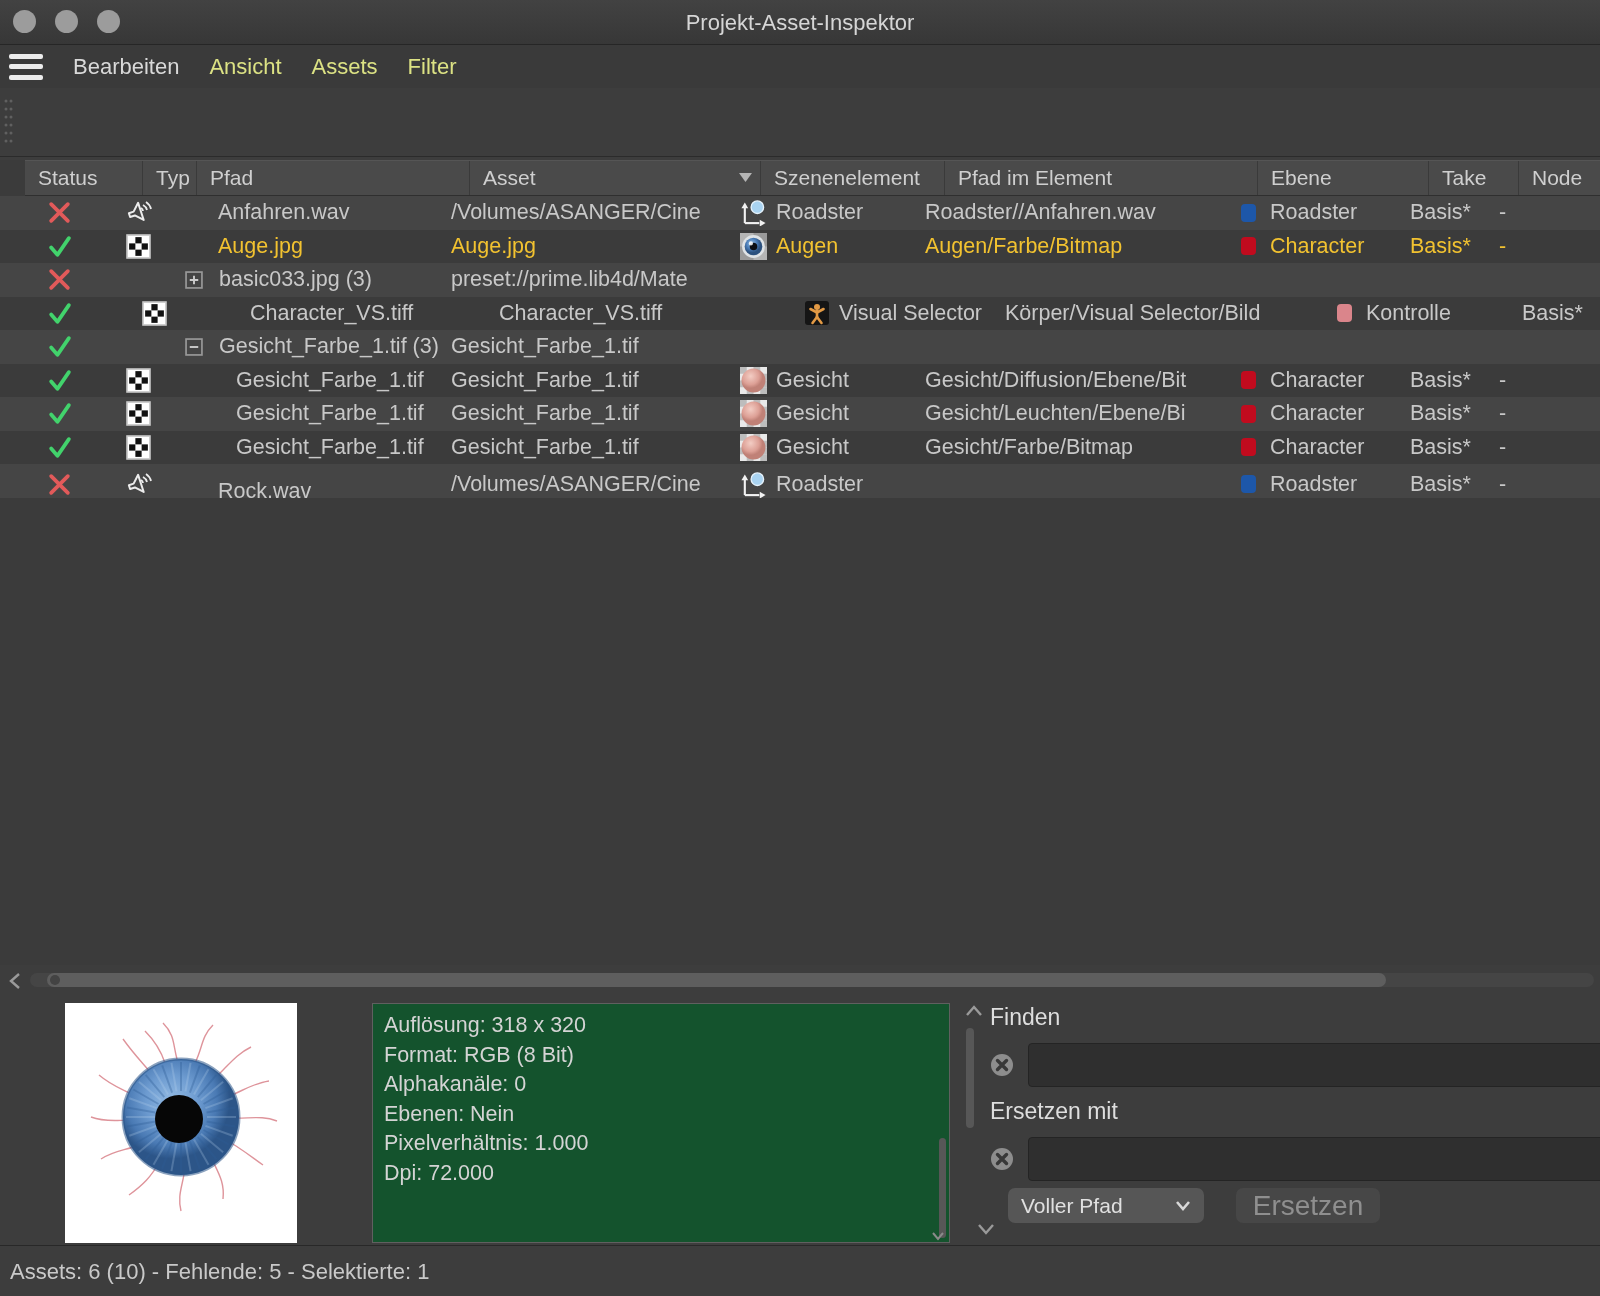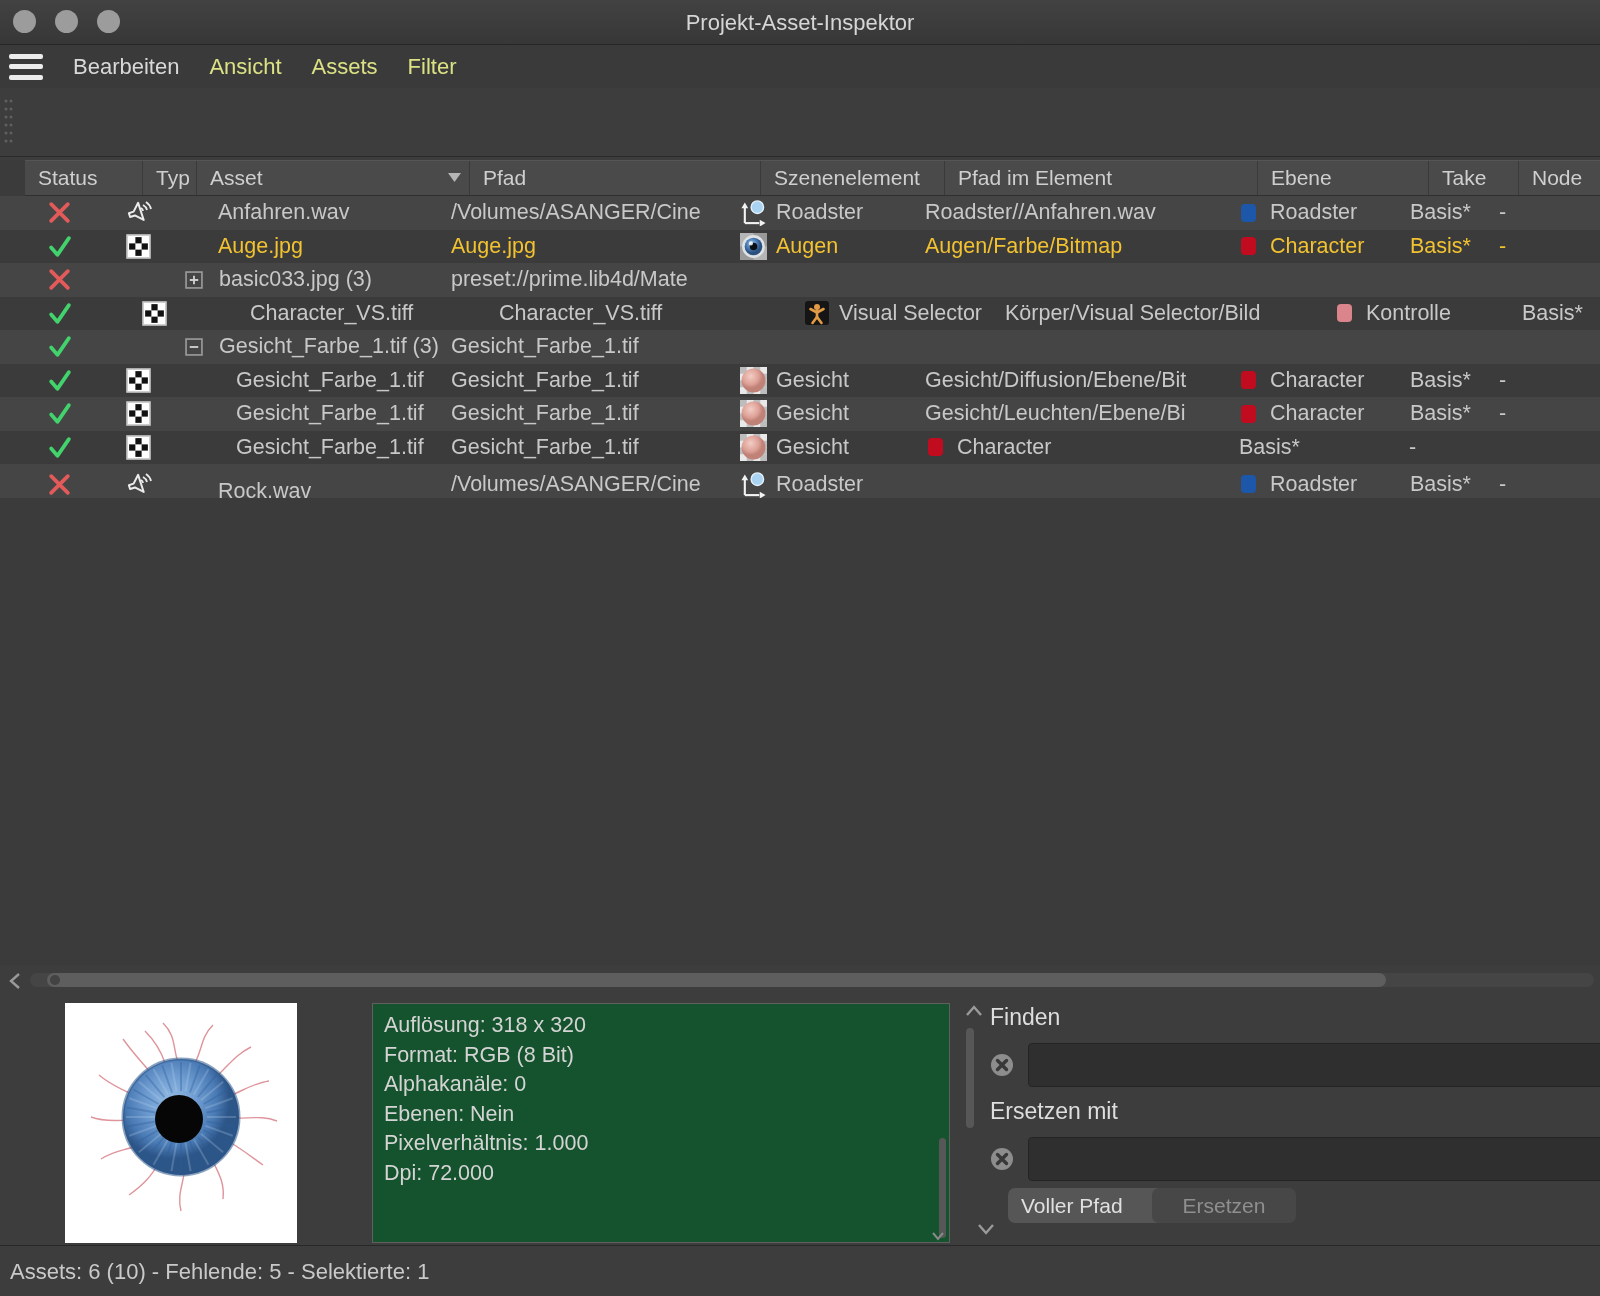--- a/index.html
+++ b/index.html
@@ -55,22 +55,22 @@
   .info-line{color:#d4d4d4;font-size:21.5px;line-height:29.5px;padding-left:11px;white-space:nowrap;overflow:hidden;}
   .info-panel .pad{padding-top:7px;}
   .vthumb{position:absolute;background:#575757;border-radius:4px;}
   .find-label{position:absolute;color:#dedede;font-size:23px;}
   .clear-btn{position:absolute;width:24px;height:24px;}
   .find-input{position:absolute;left:1028px;width:576px;height:44px;background:#2f2f2f;border:1px solid #242424;
               border-radius:4px;box-sizing:border-box;color:#ddd;font-size:21px;padding:0 10px;outline:none;}
   .dropdown{position:absolute;left:1008px;top:1188px;width:196px;height:35px;background:#565656;border-radius:7px;
             display:flex;align-items:center;justify-content:space-between;padding:0 13px;box-sizing:border-box;}
   .dropdown span{color:#e0e0e0;font-size:21px;}
-  .btn-replace{position:absolute;left:1152px;top:1188px;width:144px;height:35px;background:#474747;border-radius:7px;
-               display:flex;align-items:center;justify-content:center;color:#8f8f8f;font-size:21px;}
+  .btn-replace{position:absolute;left:1236px;top:1188px;width:144px;height:35px;background:#474747;border-radius:7px;
+               display:flex;align-items:center;justify-content:center;color:#8f8f8f;font-size:28px;}
   
   .statusbar{position:absolute;left:0;right:0;top:1245px;height:51px;background:#3d3d3d;border-top:1px solid #282828;}
   .status-text{position:absolute;left:10px;top:13px;color:#c9c9c9;font-size:22px;}
 </style>
 </head>
 <body>
 
 <div id="window">
 
   <div class="titlebar">
@@ -328,29 +328,29 @@
 
   <div class="table-wrap">
     <div class="thead" id="thead" style="grid-template-columns: 118px 54px 273px 291px 184px 313px 171px 90px 106px; margin-left: 25px;">
         <div class="th">
           <span>Status</span>
         </div>
         <div class="th">
           <span>Typ</span>
         </div>
         <div class="th">
+          <span>Pfad</span>
+        </div>
+        <div class="th">
           <span>Asset</span>
           <span class="sort ic">
             <svg width="13" height="9" viewBox="0 0 13 9">
               <path d="M0 0 h13 l-6.5 9 z" fill="#b5b5b5"></path>
             </svg>
           </span>
-        </div>
-        <div class="th">
-          <span>Pfad</span>
         </div>
         <div class="th">
           <span>Szenenelement</span>
         </div>
         <div class="th">
           <span>Pfad im Element</span>
         </div>
         <div class="th">
           <span>Ebene</span>
         </div>
@@ -770,20 +770,23 @@
                   <rect x="19.5" y="6.5" width="6.5" height="6.5"></rect>
                   <rect y="13" width="6.5" height="6.5"></rect>
                   <rect x="19.5" y="13" width="6.5" height="6.5"></rect>
                   <rect x="6.5" y="19.5" width="6.5" height="6.5"></rect>
                   <rect x="19.5" y="19.5" width="6.5" height="6.5"></rect>
                 </g>
                 <circle cx="13" cy="13" r="11.5" fill="url(#sphg)"></circle>
               </svg>
             </span>
             <span class="txt">Gesicht</span>
+          </div>
+          <div class="cell" style="padding-left: 5px;">
+            <span class="txt">Gesicht/Farbe/Bitmap</span>
           </div>
           <div class="cell">
             <span class="chip" style="background: rgb(193, 11, 30);"></span>
             <span class="txt">Character</span>
           </div>
           <div class="cell" style="padding-left: 6px;">
             <span class="txt">Basis*</span>
           </div>
           <div class="cell" style="padding-left: 5px;">
             <span class="txt">-</span>

